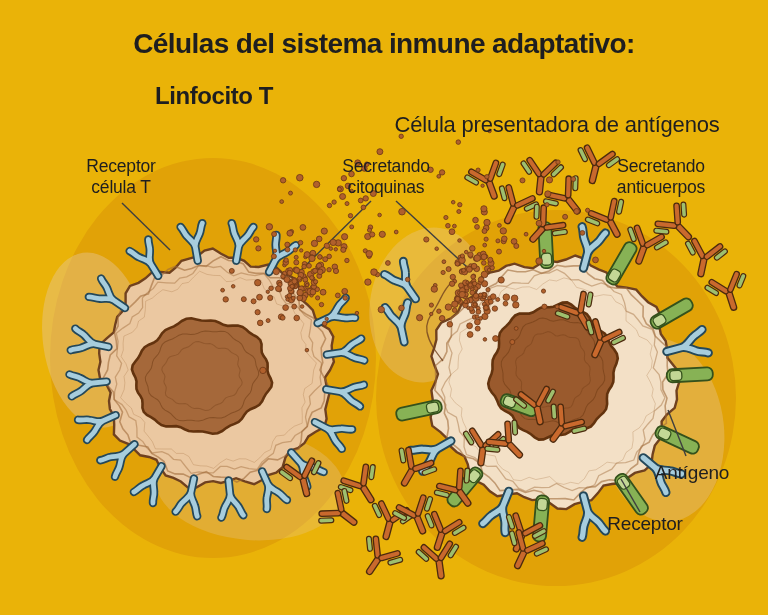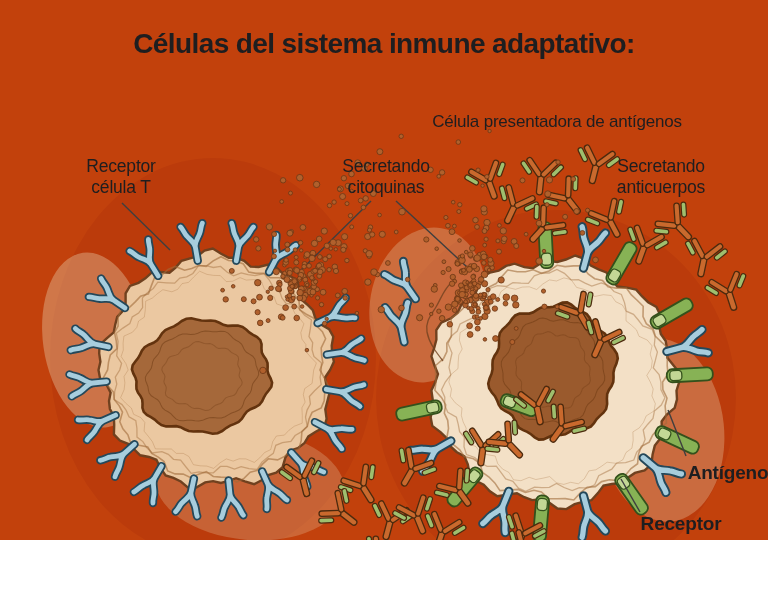--- a/index.html
+++ b/index.html
@@ -1,25 +1,25 @@
 <!DOCTYPE html>
 <html><head>
 <meta charset="utf-8">
 <style>
   html,body{margin:0;padding:0;background:#ffffff;}
-  .stage{position:relative;width:768px;height:540px;overflow:hidden;background:#c2410c;
+  .stage{position:relative;width:768px;height:615px;overflow:hidden;background:#eab308;
          font-family:"Liberation Sans",sans-serif;color:#1c1c1e;}
   #scene{position:absolute;left:0;top:0;}
   .lbl{position:absolute;transform:translateX(-50%);text-align:center;white-space:pre-line;
        line-height:1.18;letter-spacing:-0.2px;color:#1e1e20;}
   .title{font-size:28px;font-weight:700;letter-spacing:-0.6px;white-space:nowrap;}
   .heading{font-size:24px;font-weight:700;letter-spacing:-0.4px;white-space:nowrap;}
-  .subheading{font-size:17px;font-weight:400;white-space:nowrap;}
+  .subheading{font-size:22px;font-weight:400;white-space:nowrap;}
   .note{font-size:17.5px;font-weight:500;}
-  .callout{font-size:19px;font-weight:700;white-space:nowrap;margin-left:36px;}
+  .callout{font-size:19px;font-weight:400;white-space:nowrap;}
 </style>
 </head>
 <body>
 
 <div class="stage">
   <svg id="scene" width="768" height="615" viewBox="0 0 768 615">
       <g>
         <ellipse cx="213" cy="358" rx="163" ry="200" fill="#f6e7d6" style="mix-blend-mode:multiply"></ellipse>
         <ellipse cx="556" cy="398" rx="180" ry="188" fill="#f6e7d6" style="mix-blend-mode:multiply"></ellipse>
         <ellipse cx="95" cy="340" rx="52" ry="88" fill="#e7c9a4" opacity="0.4" transform="rotate(-8 95 340)"></ellipse>
@@ -898,20 +898,21 @@
         <circle cx="482.6" cy="185.7" r="1.7" fill="#b0602c" stroke="#6c3715" stroke-width="0.8"></circle>
         <circle cx="499.0" cy="251.6" r="2.5" fill="#b0602c" stroke="#6c3715" stroke-width="0.8"></circle>
         <circle cx="587.6" cy="210.3" r="2.1" fill="#b0602c" stroke="#6c3715" stroke-width="0.8"></circle>
         <circle cx="573.3" cy="179.1" r="2.4" fill="#b0602c" stroke="#6c3715" stroke-width="0.8"></circle>
         <circle cx="516.3" cy="246.0" r="2.5" fill="#b0602c" stroke="#6c3715" stroke-width="0.8"></circle>
         <circle cx="484.5" cy="231.0" r="2.5" fill="#b0602c" stroke="#6c3715" stroke-width="0.8"></circle>
       </g>
     </svg>
 
   <div class="lbl title" style="left:384px;top:27px;">Células del sistema inmune adaptativo:</div>
+  <div class="lbl heading" style="left:214px;top:82px;">Linfocito T</div>
   <div class="lbl subheading" style="left:557px;top:112px;">Célula presentadora de antígenos</div>
 
   <div class="lbl note" style="left:121px;top:156px;">Receptor
 célula T</div>
   <div class="lbl note" style="left:386px;top:156px;">Secretando
 citoquinas</div>
   <div class="lbl note" style="left:661px;top:156px;">Secretando
 anticuerpos</div>
   <div class="lbl callout" style="left:692px;top:462px;">Antígeno</div>
   <div class="lbl callout" style="left:645px;top:513px;">Receptor</div>

